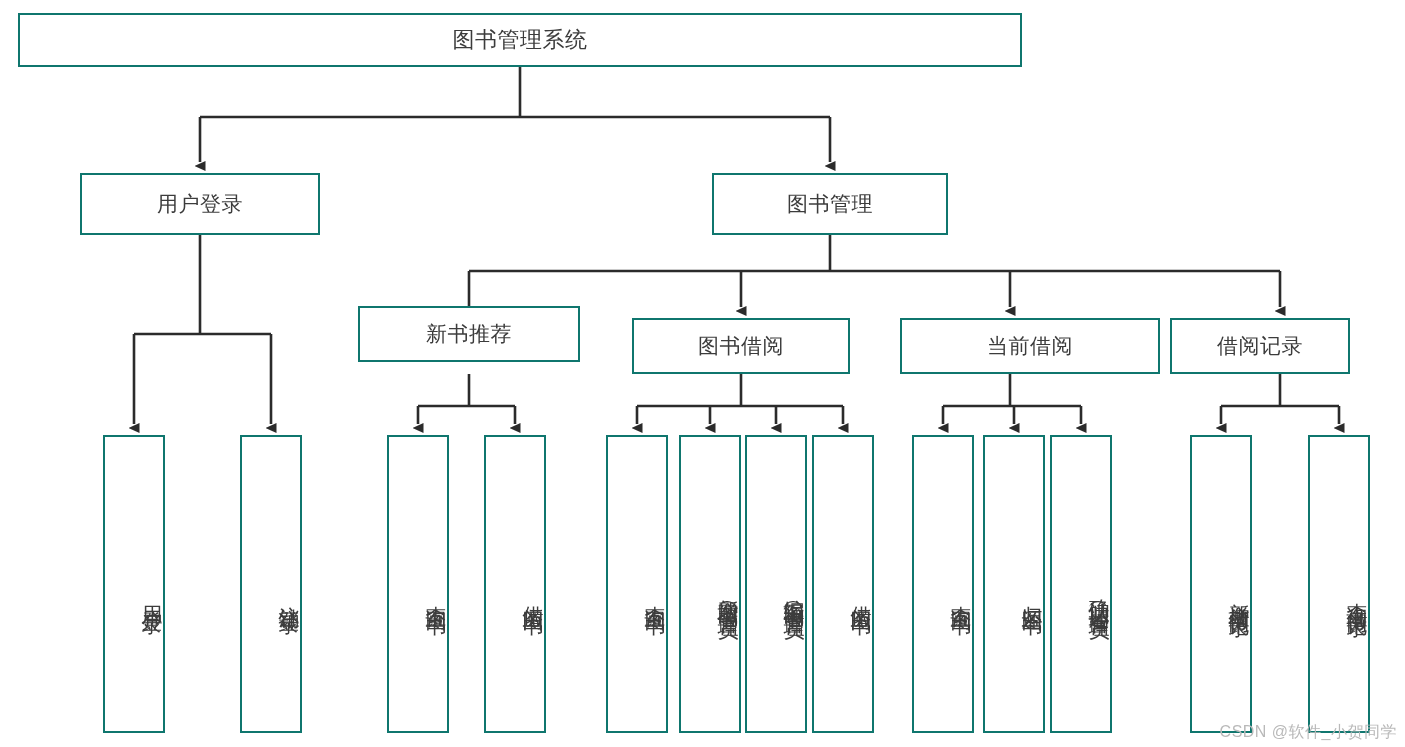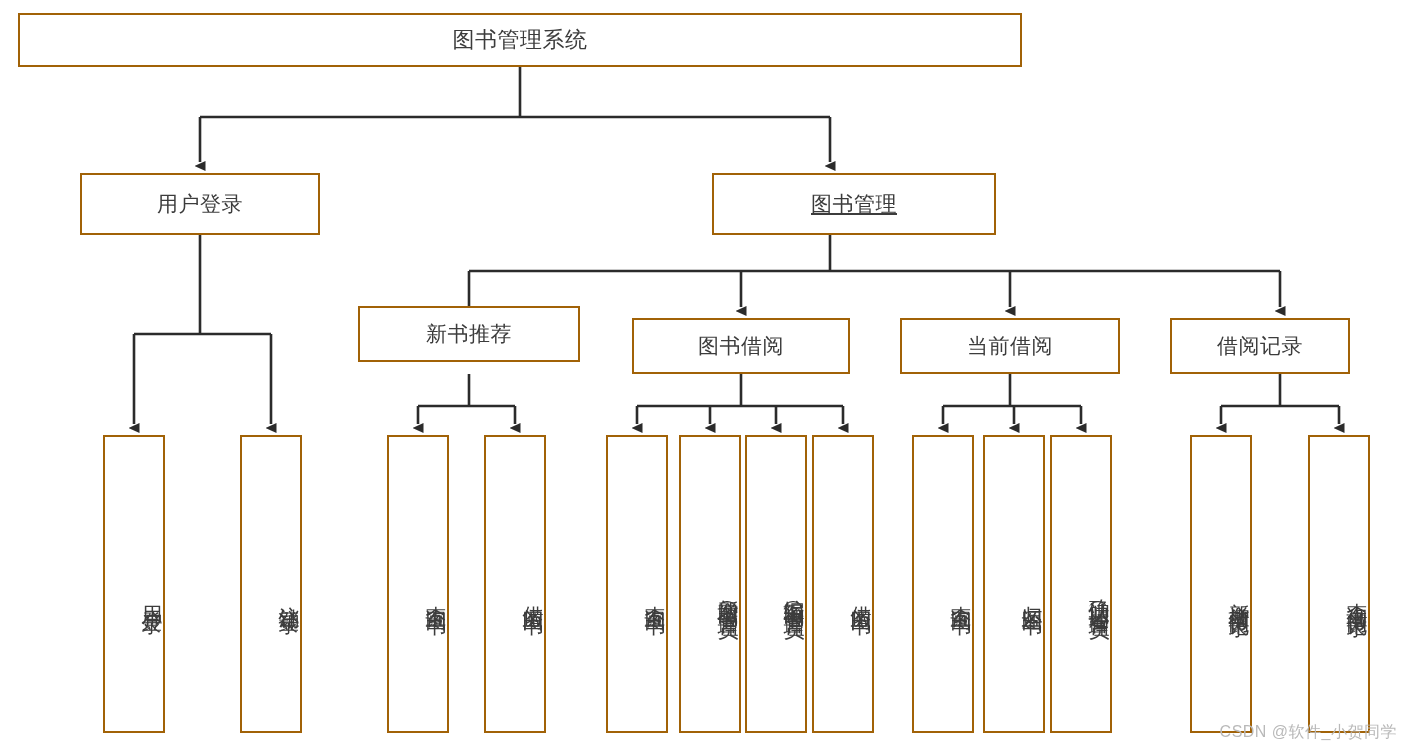--- a/index.html
+++ b/index.html
@@ -22,21 +22,21 @@
     position: absolute;
     left: 0;
     top: 0;
     width: 1405px;
     height: 747px;
     pointer-events: none;
   }
   .node {
     position: absolute;
     box-sizing: border-box;
-    border: 2px solid #a16207;
+    border: 2px solid #0f766e;
     background: #ffffff;
     color: #3c3c3c;
     display: flex;
     align-items: center;
     justify-content: center;
     text-align: center;
     z-index: 2;
   }
   .node.horiz {
     font-size: 21px;
@@ -121,30 +121,30 @@
       </g>
   </svg>
 
   <div id="nodes-layer">
       <div class="node horiz root" style="left: 18px; top: 13px; width: 1004px; height: 54px;">
         <span>图书管理系统</span>
       </div>
       <div class="node horiz" style="left: 80px; top: 173px; width: 240px; height: 62px;">
         <span>用户登录</span>
       </div>
-      <div class="node horiz" style="left: 712px; top: 173px; width: 284px; height: 62px; text-decoration: underline;">
+      <div class="node horiz" style="left: 712px; top: 173px; width: 236px; height: 62px;">
         <span>图书管理</span>
       </div>
       <div class="node horiz" style="left: 358px; top: 306px; width: 222px; height: 56px; text-align: right;">
         <span>新书推荐</span>
       </div>
       <div class="node horiz" style="left: 632px; top: 318px; width: 218px; height: 56px;">
         <span>图书借阅</span>
       </div>
-      <div class="node horiz" style="left: 900px; top: 318px; width: 220px; height: 56px;">
+      <div class="node horiz" style="left: 900px; top: 318px; width: 260px; height: 56px;">
         <span>当前借阅</span>
       </div>
       <div class="node horiz" style="left: 1170px; top: 318px; width: 180px; height: 56px;">
         <span>借阅记录</span>
       </div>
       <div class="node vert" style="left: 103px; top: 435px; width: 62px; height: 298px;">
         <span class="vlabel">用户登录</span>
       </div>
       <div class="node vert" style="left: 240px; top: 435px; width: 62px; height: 298px;">
         <span class="vlabel">注销登录</span>

